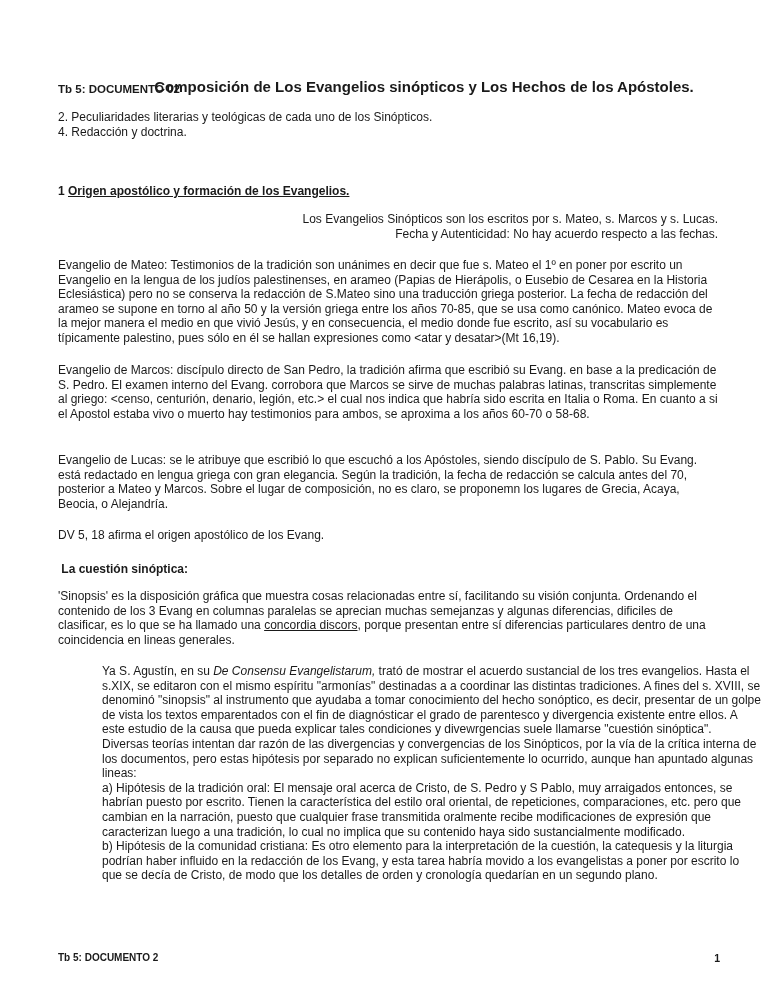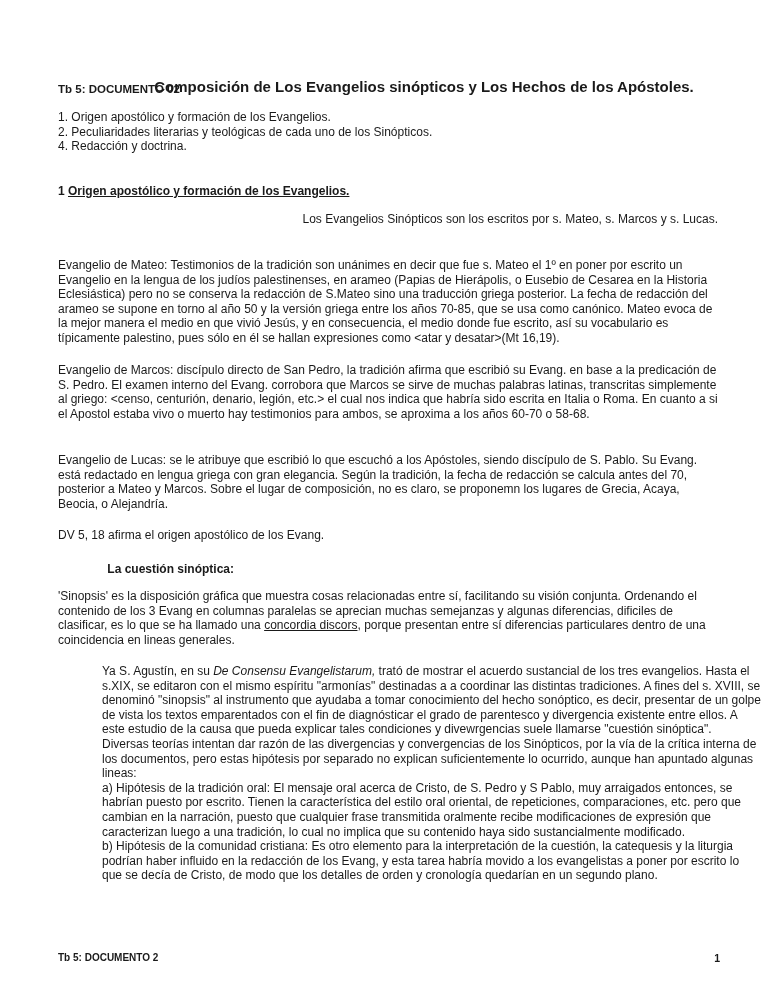--- a/index.html
+++ b/index.html
@@ -19,51 +19,51 @@
   .footer-right { position: absolute; right: 48px; top: 952px; font-size: 10.5px; font-weight: bold; }
 </style>
 </head>
 <body>
 
 <div class="doc-label">Tb 5: DOCUMENTO 02</div>
 
 <div class="title">Composición de Los Evangelios sinópticos y Los Hechos de los Apóstoles.</div>
 
 <div class="toc">
-  <div>1. Origen apostólico y formación de los Evangelios.</div>
   <div>2. Peculiaridades literarias y teológicas de cada uno de los Sinópticos.</div>
   <div>4.  Redacción y doctrina.</div>
 </div>
 
 <div class="block" style="top:181px;">
   <span class="h">1 </span><span class="h u">Origen apostólico y formación de los Evangelios.</span>
 </div>
 
 <div class="block" style="top:212px;text-align:right;">
   <div class="p">Los Evangelios Sinópticos son los escritos por s. Mateo, s. Marcos y s. Lucas.</div>
+  <div class="p">Fecha y Autenticidad: No hay acuerdo respecto a las fechas.</div>
 </div>
 
 <div class="block" style="top:258px;">
   <p class="p">Evangelio de Mateo: Testimonios de la tradición son unánimes en decir que fue s. Mateo el 1º en poner por escrito un Evangelio en la lengua de los judíos palestinenses, en arameo (Papias de Hierápolis, o Eusebio de Cesarea en la Historia Eclesiástica) pero no se conserva la redacción de S.Mateo sino una traducción griega posterior. La fecha de redacción del arameo se supone en torno al año 50 y la versión griega entre los años 70-85, que se usa como canónico. Mateo evoca de la mejor manera el medio en que vivió Jesús, y en consecuencia, el medio donde fue escrito, así su vocabulario es típicamente palestino, pues sólo en él se hallan expresiones como &lt;atar y desatar&gt;(Mt 16,19).</p>
 </div>
 
 <div class="block" style="top:363px;">
   <p class="p"> Evangelio de Marcos: discípulo directo de San Pedro, la tradición afirma que escribió su Evang. en base a la predicación de S. Pedro. El examen interno del Evang. corrobora que Marcos se sirve de muchas palabras latinas, transcritas simplemente al griego: &lt;censo, centurión, denario, legión, etc.&gt; el cual nos indica que habría sido escrita en Italia o Roma. En cuanto a si el Apostol estaba vivo o muerto hay testimonios para ambos, se aproxima a los años 60-70 o 58-68.</p>
 </div>
 
 <div class="block" style="top:453px;">
   <p class="p"> Evangelio de Lucas: se le atribuye que escribió lo que escuchó a los Apóstoles, siendo discípulo de S. Pablo. Su Evang. está redactado en lengua griega con gran elegancia. Según la tradición, la fecha de redacción se calcula antes del 70, posterior a Mateo y Marcos. Sobre el lugar de composición, no es claro, se proponemn los lugares de Grecia, Acaya, Beocia, o Alejandría.</p>
 </div>
 
 <div class="block" style="top:528px;">
   <p class="p">DV 5, 18 afirma el origen apostólico de los Evang.</p>
 </div>
 
 <div class="block" style="top:559px;">
-  <span class="h" style="white-space:pre;margin-left:46px;"> La cuestión sinóptica:</span>
+  <span class="h" style="white-space:pre;"> La cuestión sinóptica:</span>
 </div>
 
 <div class="block" style="top:589px;">
   <p class="p"><span>'Sinopsis' es la disposición gráfica que muestra cosas relacionadas entre sí, facilitando su visión conjunta. Ordenando el contenido de los 3 Evang en columnas paralelas se aprecian muchas semejanzas y algunas diferencias, dificiles de clasificar, es lo que se ha llamado una </span><span class="u">concordia discors</span><span>, porque presentan entre sí diferencias particulares dentro de una coincidencia en lineas generales.</span></p>
 </div>
 
 <div class="block" style="top:664px;margin-left:44px;">
   <p class="p"><span>Ya S. Agustín, en su </span><i>De Consensu Evangelistarum,</i><span> trató de mostrar el acuerdo sustancial de los tres evangelios. Hasta el s.XIX, se editaron con el mismo espíritu "armonías" destinadas a a coordinar las distintas tradiciones. A fines del s. XVIII, se denominó "sinopsis" al instrumento que ayudaba a tomar conocimiento del hecho sonóptico, es decir, presentar de un golpe de vista los textos emparentados con el fin de diagnósticar el grado de parentesco y divergencia existente entre ellos. A este estudio de la causa que pueda explicar tales condiciones y divewrgencias suele llamarse "cuestión sinóptica".</span></p>
   <p class="p">Diversas teorías intentan dar razón de las divergencias y convergencias de los Sinópticos, por la vía de la crítica interna de los documentos, pero estas hipótesis por separado no explican suficientemente lo ocurrido, aunque han apuntado algunas lineas:</p>
   <p class="p">a) Hipótesis de la tradición oral: El mensaje oral acerca de Cristo, de S. Pedro y S Pablo, muy arraigados entonces, se habrían puesto por escrito. Tienen la característica del estilo oral oriental, de repeticiones, comparaciones, etc. pero que cambian en la narración, puesto que cualquier frase transmitida oralmente recibe modificaciones de expresión que caracterizan luego a una tradición, lo cual no implica que su contenido haya sido sustancialmente modificado.</p>

